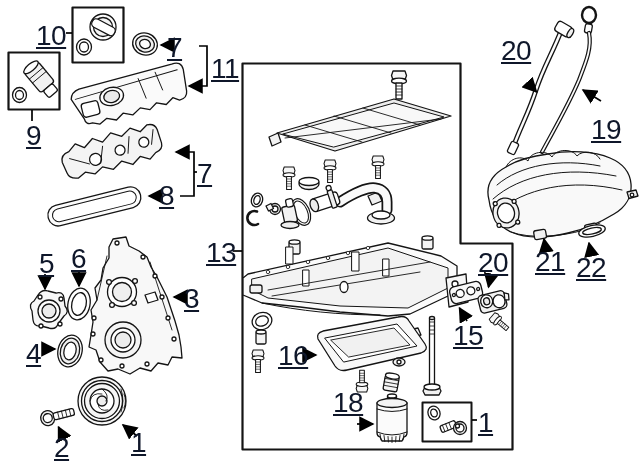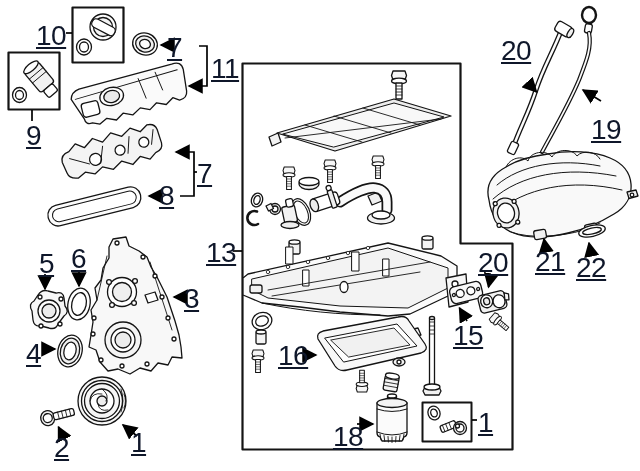--- a/index.html
+++ b/index.html
@@ -382,18 +382,18 @@
   <div class="callout" style="left:159px;top:182px">8</div>
   <div class="callout" style="left:26px;top:122px">9</div>
   <div class="callout" style="left:36px;top:22px">10</div>
   <div class="callout" style="left:211px;top:55px">11</div>
   <div class="callout" style="left:167px;top:34px">7</div>
   <div class="callout" style="left:206px;top:239px">13</div>
   <div class="callout" style="left:478px;top:249px">20</div>
   <div class="callout" style="left:453px;top:322px">15</div>
   <div class="callout" style="left:278px;top:342px">16</div>
   <div class="callout" style="left:478px;top:409px">1</div>
-  <div class="callout" style="left:333px;top:423px">18</div>
+  <div class="callout" style="left:333px;top:389px">18</div>
   <div class="callout" style="left:591px;top:116px">19</div>
   <div class="callout" style="left:501px;top:37px">20</div>
   <div class="callout" style="left:535px;top:248px">21</div>
   <div class="callout" style="left:576px;top:254px">22</div>
 </div>
 
 </body></html>

